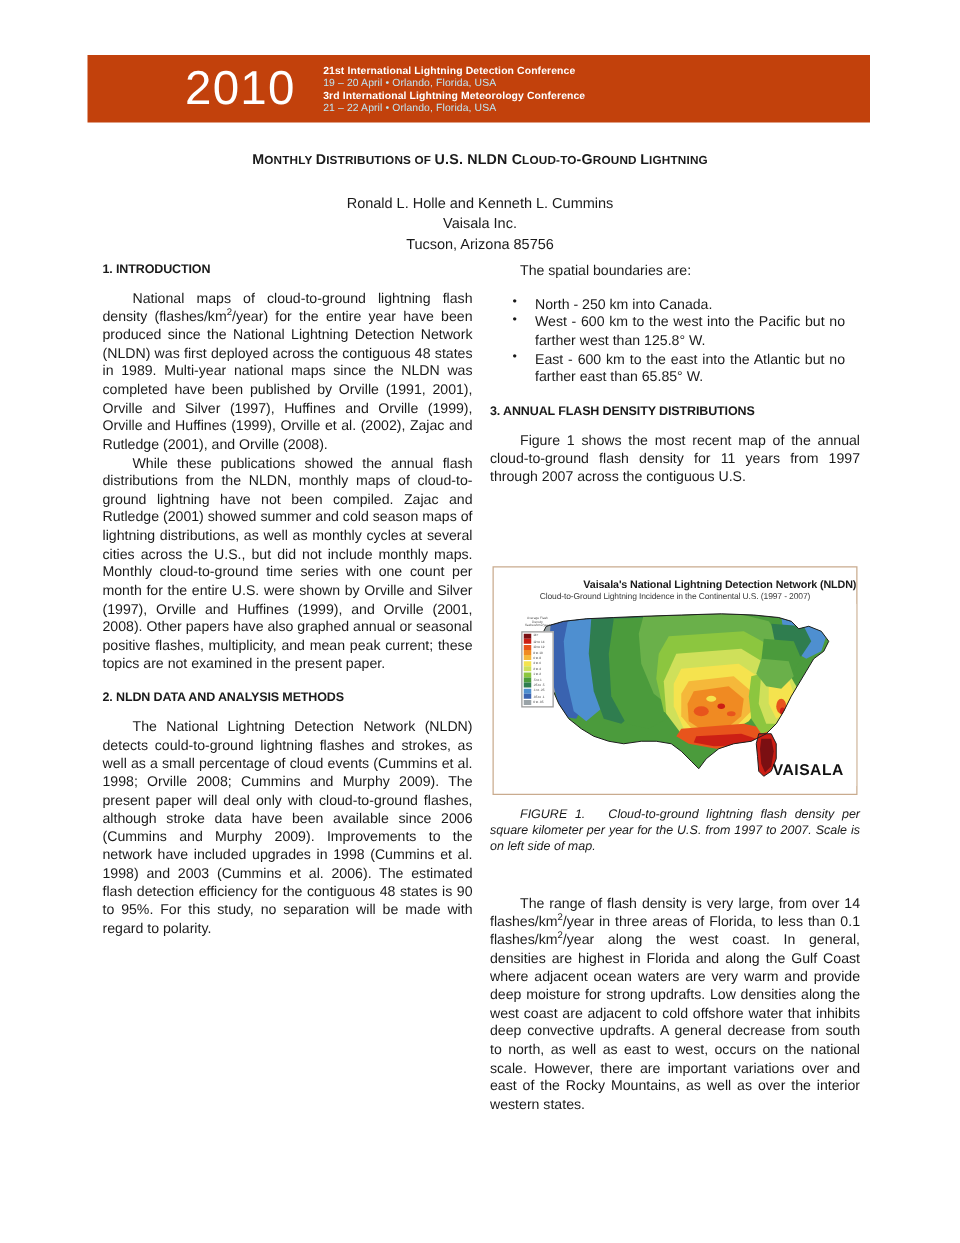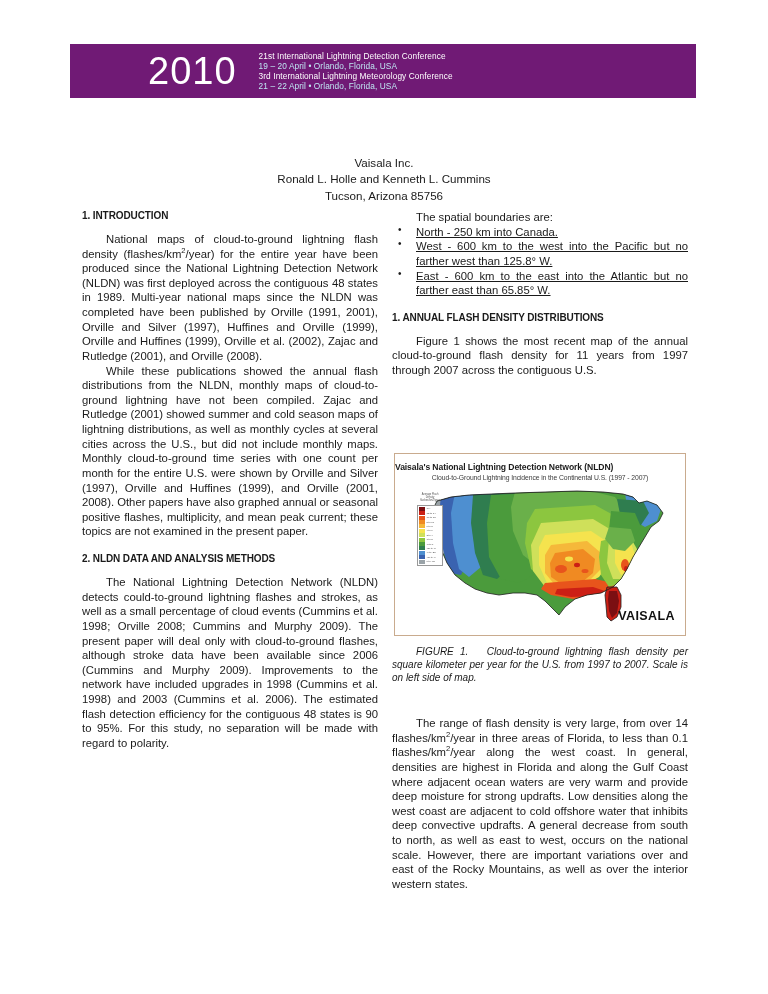--- a/index.html
+++ b/index.html
@@ -15,41 +15,41 @@
     width: 768px; height: 994px;
     background: #fff;
     overflow: hidden;
   }
 
   
   .banner {
     position: absolute;
     left: 70px; top: 44px;
     width: 626px; height: 54px;
-    background: #701a75;
+    background: #c2410c;
     display: flex;
     align-items: center;
   }
   .banner-year {
     color: #ffffff;
     font-size: 38px;
     font-weight: 300;
     letter-spacing: 1px;
     margin-left: 78px;
     line-height: 1;
     font-family: "Liberation Sans", sans-serif;
   }
   .banner-lines {
     margin-left: 22px;
     line-height: 1.22;
   }
   .banner-lines .bold {
     color: #ffffff;
     font-size: 8.3px;
-    font-weight: normal;
+    font-weight: bold;
     letter-spacing: .1px;
     display: block;
   }
   .banner-lines .light {
     color: #bfe6f3;
     font-size: 8.3px;
     font-weight: normal;
     letter-spacing: .1px;
     display: block;
   }
@@ -102,23 +102,22 @@
     text-align: justify;
     hyphens: none;
   }
   p.para + p.para { margin-top: 0; }
   p.noindent { text-indent: 0; }
 
   sup { font-size: 7.6px; vertical-align: super; line-height: 0; }
 
   
   ul.bullets {
-    margin: 0; padding: 0;
+    margin: 12px; padding: 0;
     list-style: none;
-    text-decoration: underline;
   }
   ul.bullets li {
     position: relative;
     padding-left: 24px;
     text-align: justify;
     margin-bottom: 0;
   }
   ul.bullets li::before {
     content: "\2022";
     position: absolute;
@@ -129,21 +128,21 @@
   
   .figure-box {
     position: absolute;
     left: 394px; top: 453px;
     width: 292px; height: 183px;
     border: 1.5px solid #c9ab8e;
     background: #ffffff;
     overflow: hidden;
   }
   .fig-title {
-    text-align: left;
+    text-align: right;
     margin-top: 8px;
     font-size: 8.6px;
     font-weight: bold;
     color: #1b1b1b;
     letter-spacing: -.1px;
   }
   .fig-sub {
     text-align: center;
     margin-top: 2px;
     font-size: 6.8px;
@@ -224,45 +223,48 @@
   <div class="banner">
     <div class="banner-year">2010</div>
     <div class="banner-lines">
       <span class="bold">21st International Lightning Detection Conference</span>
       <span class="light">19 – 20 April • Orlando, Florida, USA</span>
       <span class="bold">3rd International Lightning Meteorology Conference</span>
       <span class="light">21 – 22 April • Orlando, Florida, USA</span>
     </div>
   </div>
 
+  <div class="doc-title">
+    <span id="title-slot"><span>M</span><span class="sc">ONTHLY </span><span>D</span><span class="sc">ISTRIBUTIONS OF </span><span>U.S. NLDN C</span><span class="sc">LOUD</span><span class="sc">-</span><span class="sc">TO</span><span>-G</span><span class="sc">ROUND </span><span>L</span><span class="sc">IGHTNING</span></span>
+  </div>
 
   <div class="authors">
+    <div>Ronald L. Holle and Kenneth L. Cummins</div>
     <div>Vaisala Inc.</div>
-    <div>Ronald L. Holle and Kenneth L. Cummins</div>
     <div>Tucson, Arizona 85756</div>
   </div>
 
   <div class="col col-left">
     <h2 class="sect">1. INTRODUCTION</h2>
     <p class="para"><span>National maps of cloud-to-ground lightning flash density (flashes/km</span><sup>2</sup><span>/year) for the entire year have been produced since the National Lightning Detection Network (NLDN) was first deployed across the contiguous 48 states in 1989.  Multi-year national maps since the NLDN was completed have been published by Orville (1991, 2001), Orville and Silver (1997), Huffines and Orville (1999), Orville and Huffines (1999), Orville et al. (2002), Zajac and Rutledge (2001), and Orville (2008).</span></p>
     <p class="para">While these publications showed the annual flash distributions from the NLDN, monthly maps of cloud-to-ground lightning have not been compiled.  Zajac and Rutledge (2001) showed summer and cold season maps of lightning distributions, as well as monthly cycles at several cities across the U.S., but did not include monthly maps.  Monthly cloud-to-ground time series with one count per month for the entire U.S. were shown by Orville and Silver (1997), Orville and Huffines (1999), and Orville (2001, 2008).  Other papers have also graphed annual or seasonal positive flashes, multiplicity, and mean peak current; these topics are not examined in the present paper.</p>
 
     <h2 class="sect spaced">2. NLDN DATA AND ANALYSIS METHODS</h2>
     <p class="para">The National Lightning Detection Network (NLDN) detects could-to-ground lightning flashes and strokes, as well as a small percentage of cloud events (Cummins et al. 1998; Orville 2008; Cummins and Murphy 2009).  The present paper will deal only with cloud-to-ground flashes, although stroke data have been available since 2006 (Cummins and Murphy 2009).  Improvements to the network have included upgrades in 1998 (Cummins et al. 1998) and 2003 (Cummins et al. 2006).  The estimated flash detection efficiency for the contiguous 48 states is 90 to 95%.  For this study, no separation will be made with regard to polarity.</p>
   </div>
 
   <div class="col col-right">
     <p class="para noindent" style="text-indent:24px">The spatial boundaries are:</p>
     <ul class="bullets">
       <li>North - 250 km into Canada.</li>
       <li>West - 600 km to the west into the Pacific but no farther west than 125.8° W.</li>
       <li>East - 600 km to the east into the Atlantic but no farther east than 65.85° W.</li>
     </ul>
 
-    <h2 class="sect spaced">1. ANNUAL FLASH DENSITY DISTRIBUTIONS</h2>
+    <h2 class="sect spaced">3. ANNUAL FLASH DENSITY DISTRIBUTIONS</h2>
     <p class="para">Figure 1 shows the most recent map of the annual cloud-to-ground flash density for 11 years from 1997 through 2007 across the contiguous U.S.</p>
   </div>
 
   <div class="figure-box">
     <div class="fig-title">Vaisala's National Lightning Detection Network (NLDN)</div>
     <div class="fig-sub">Cloud-to-Ground Lightning Incidence in the Continental U.S. (1997 - 2007)</div>
 
     <div class="map-wrap">
       <svg class="map-svg" width="292" height="146" viewBox="0 0 292 146">
         <defs>

